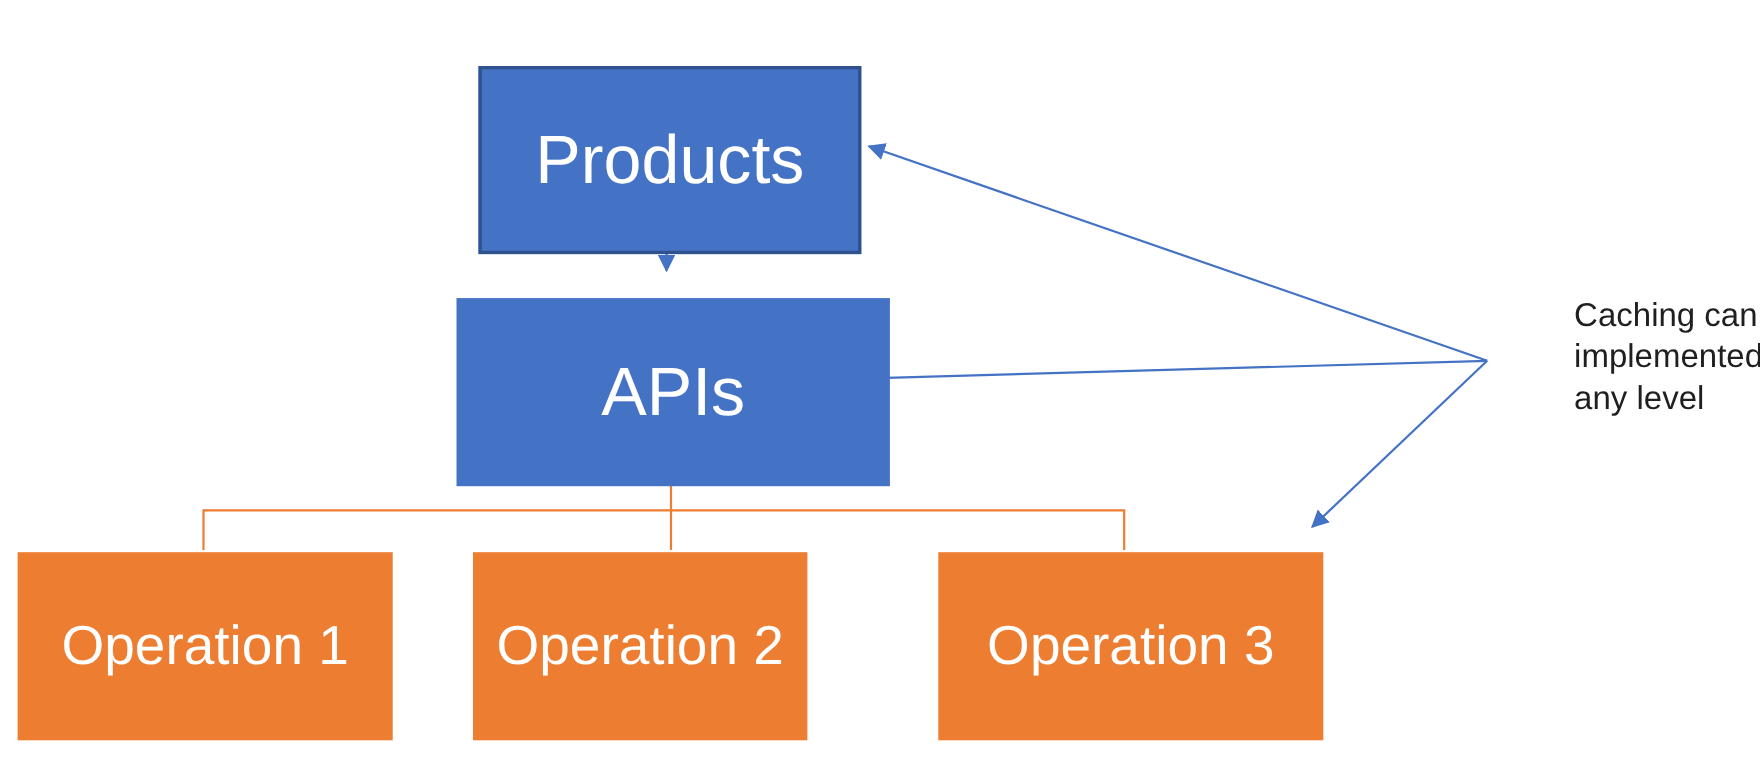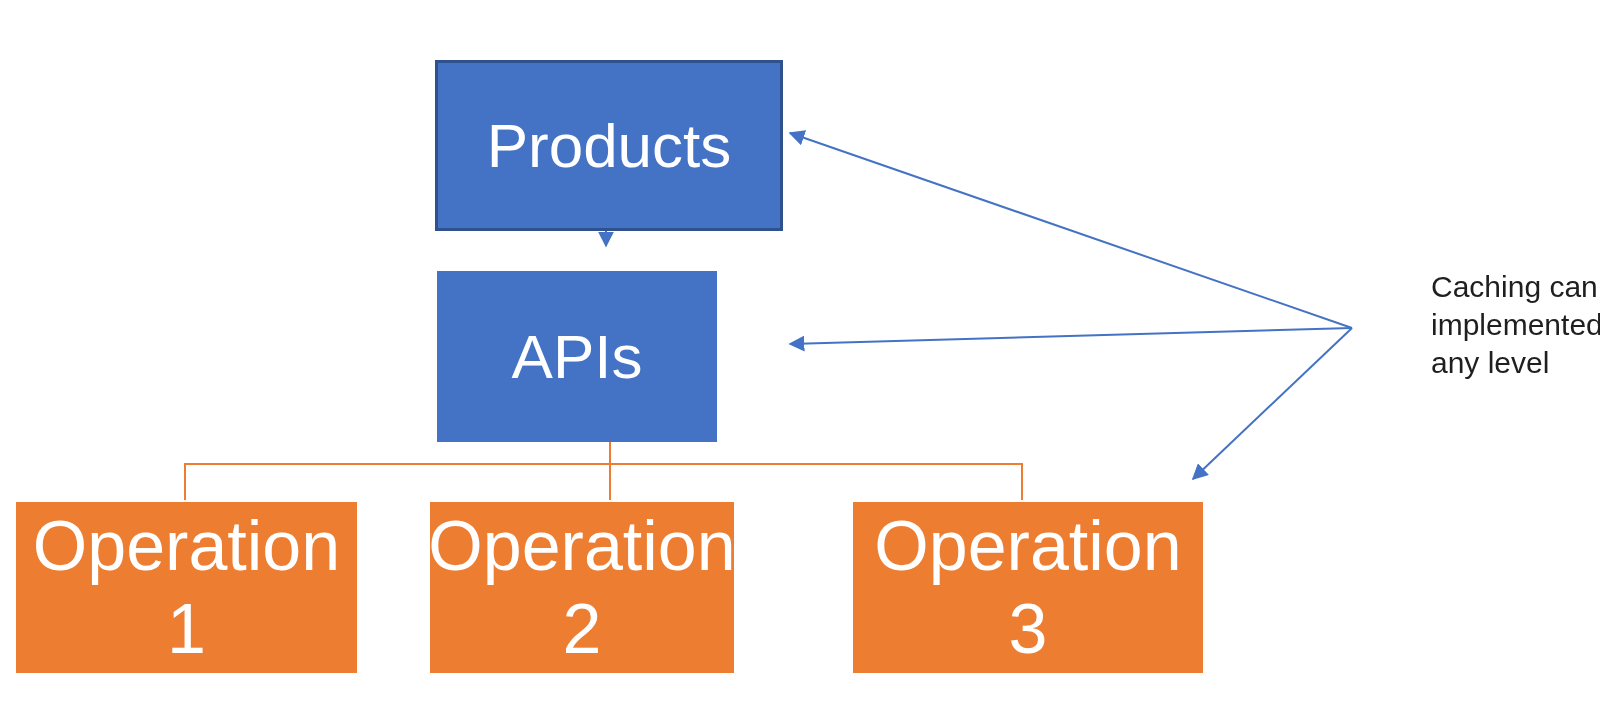--- a/index.html
+++ b/index.html
@@ -41,31 +41,31 @@
   .node-blue{
     background:var(--node-blue);
     font-size:62px;
     margin-top:16px;
   }
   .node-blue.bordered{
     border:3px solid var(--node-blue-border);
   }
   .node-orange{
     background:var(--node-orange);
-    font-size:70px;
+    font-size:50px;
     line-height:1.18;
   }
   .label{
     padding:0 10px;
   }
   #products-node{ left:435px; top:44px;  width:348px; height:171px; }
-  #apis-node    { left:437px; top:255px; width:280px; height:171px; }
+  #apis-node    { left:415px; top:255px; width:394px; height:171px; }
   #op1-node     { left:16px;  top:502px; width:341px; height:171px; }
   #op2-node     { left:430px; top:502px; width:304px; height:171px; }
-  #op3-node     { left:853px; top:502px; width:350px; height:171px;justify-content:flex-end; }
+  #op3-node     { left:853px; top:502px; width:350px; height:171px; }
   .annotation{
     position:absolute;
     left:1431px; top:268px;
     width:235px;
     font-size:30px;
     line-height:38px;
     color:var(--annotation-text);
     white-space:pre-line;
   }
   .blue-line{

